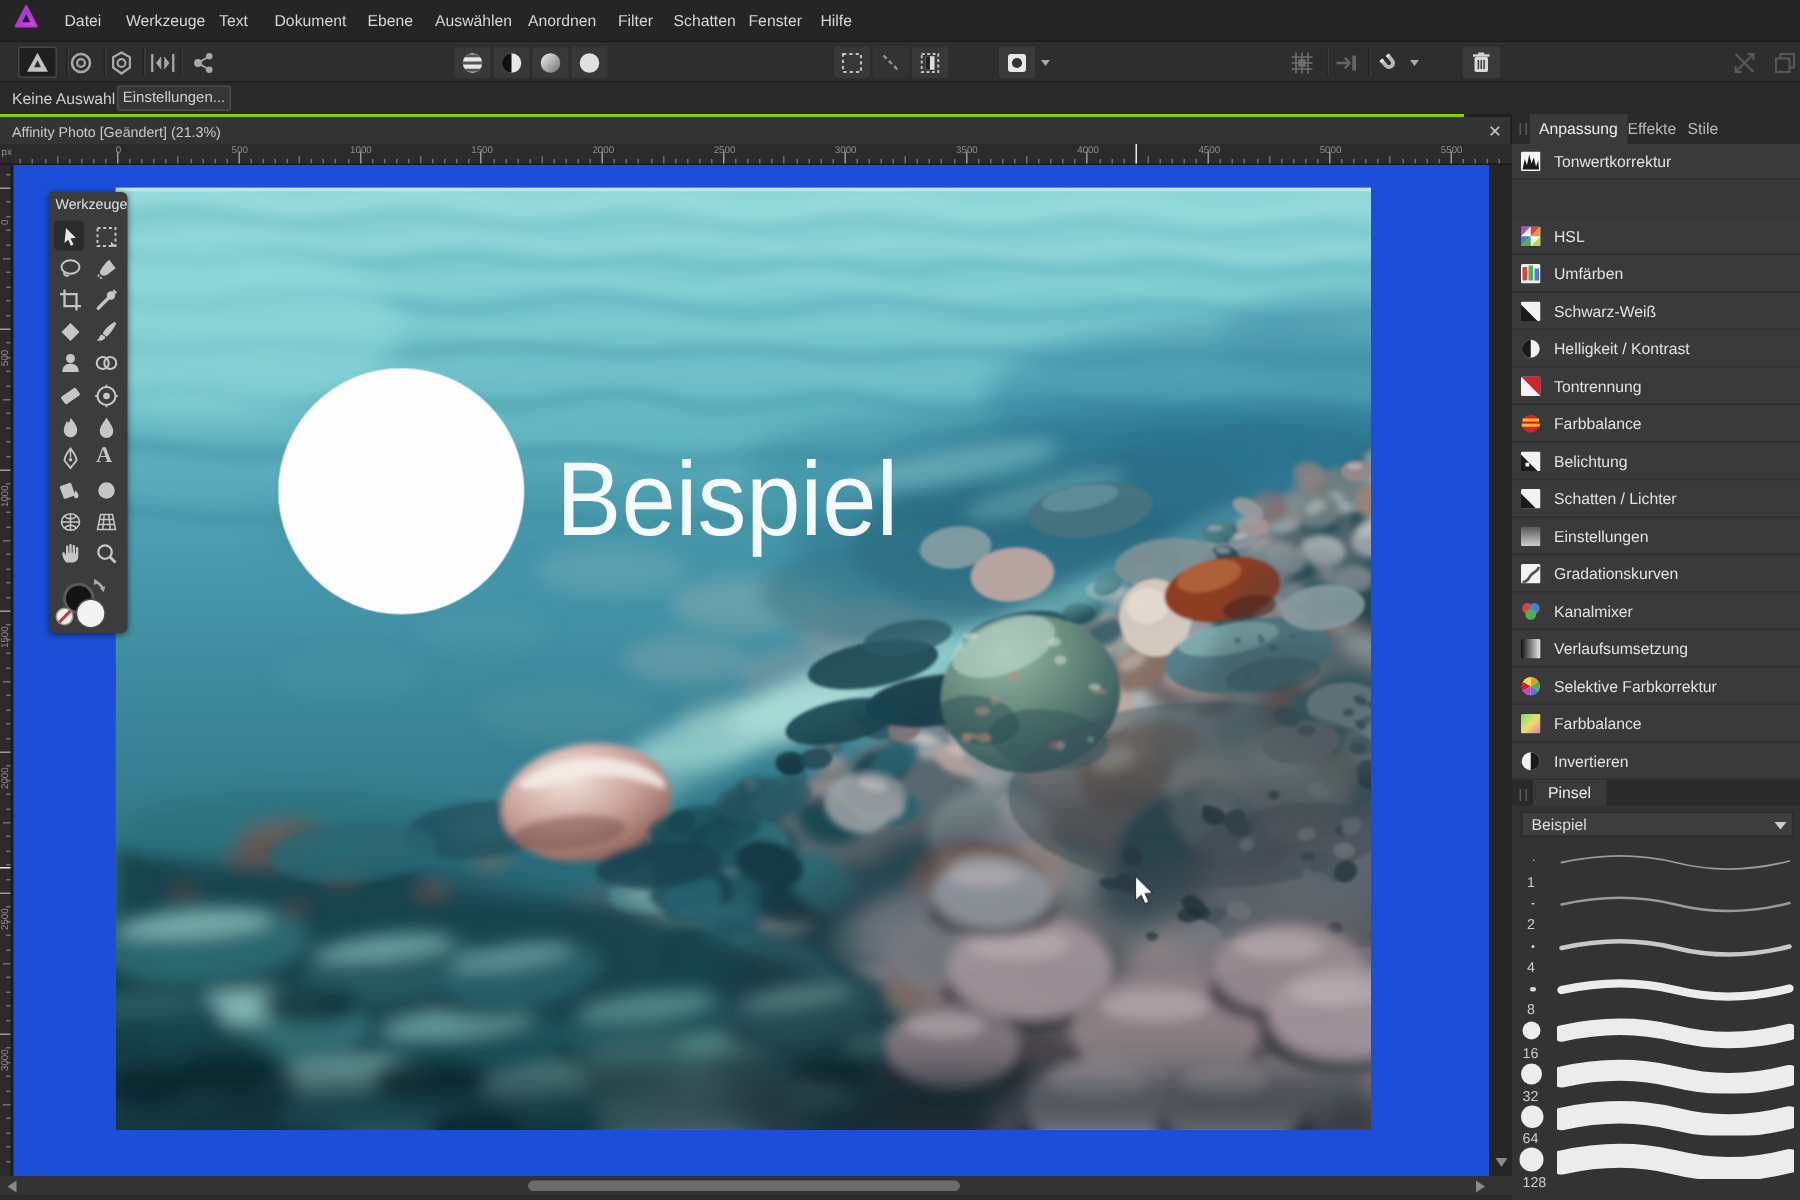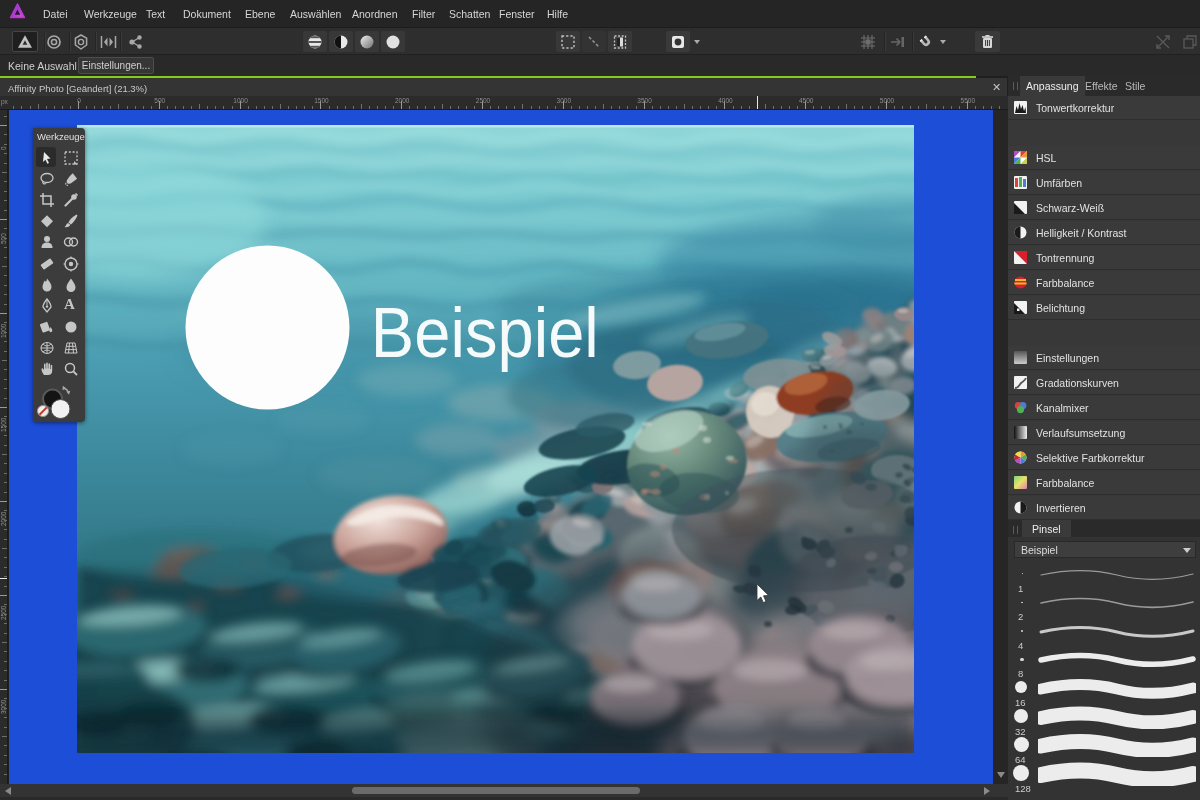--- a/index.html
+++ b/index.html
@@ -1369,20 +1369,27 @@
           <span class="alb">Farbbalance</span>
         </div>
         <div class="arow" style="top:200px">
           <svg class="aic" width="13" height="13" viewBox="0 0 13 13">
             <rect x="0" y="0" width="13" height="13" fill="#f2f2f2" rx="1"></rect>
             <path d="M0 13 V2 L11 13 Z" fill="#1a1a1a"></path>
             <rect x="3" y="7.5" width="2.5" height="2.5" fill="#f2f2f2"></rect>
           </svg>
           <span class="alb">Belichtung</span>
         </div>
+        <div class="arow" style="top:225px">
+          <svg class="aic" width="13" height="13" viewBox="0 0 13 13">
+            <rect x="0" y="0" width="13" height="13" fill="#f2f2f2" rx="1"></rect>
+            <path d="M0 13 V3 L10 13 Z" fill="#1a1a1a"></path>
+          </svg>
+          <span class="alb">Schatten / Lichter</span>
+        </div>
         <div class="arow" style="top:250px">
           <svg class="aic" width="13" height="13" viewBox="0 0 13 13">
             <defs>
               <linearGradient id="gsw" x1="0" y1="0" x2="0" y2="1">
                 <stop offset="0" stop-color="#555"></stop>
                 <stop offset="1" stop-color="#ccc"></stop>
               </linearGradient>
             </defs>
             <rect width="13" height="13" rx="1" fill="url(#gsw)"></rect>
           </svg>

